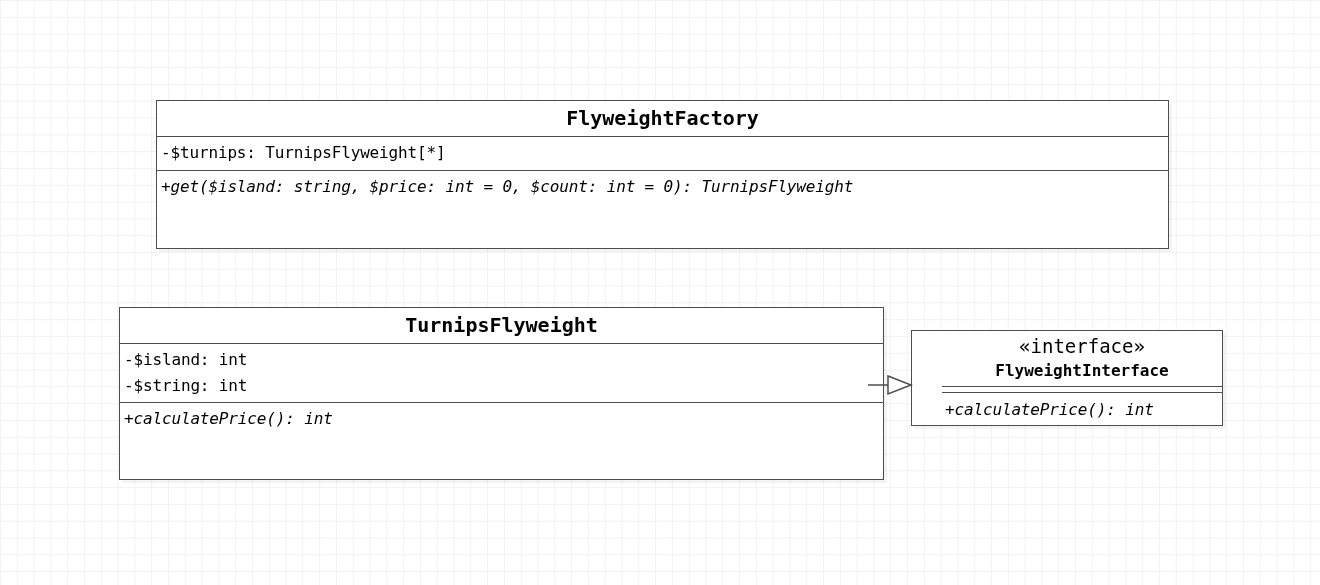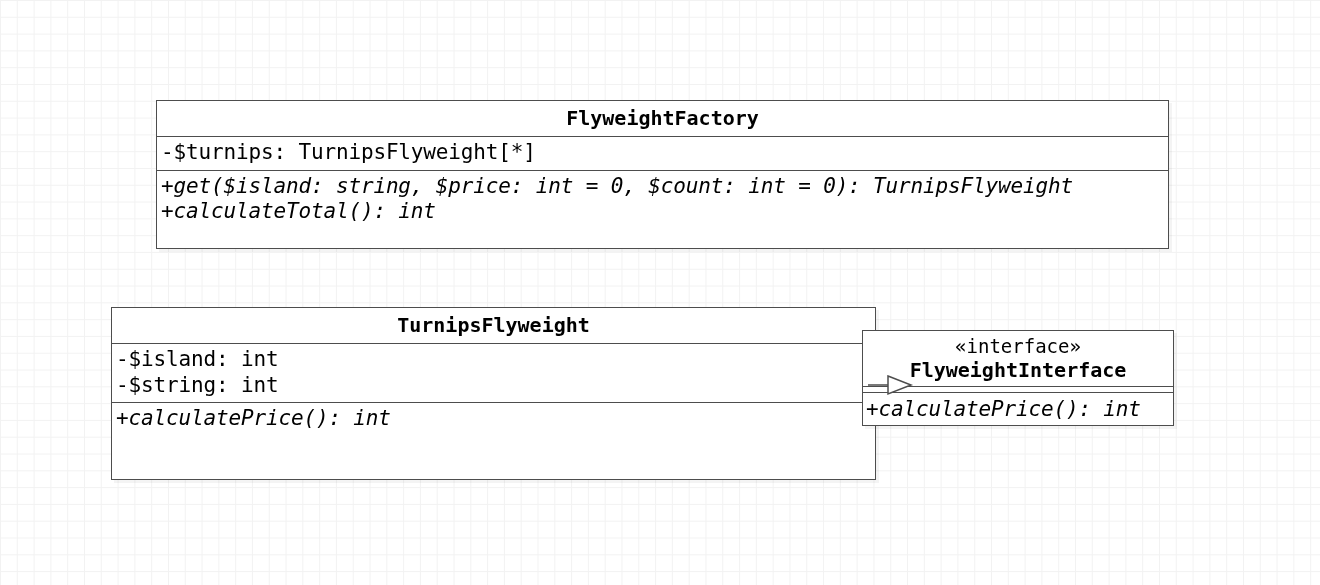--- a/index.html
+++ b/index.html
@@ -49,65 +49,66 @@
     display: block;
     font-weight: normal;
     font-size: 19px;
     line-height: 24px;
     text-align: center;
     color: #000000;
   }
   .uml-name {
     display: block;
     font-weight: bold;
-    font-size: 20px;
+    font-size: 16px;
     line-height: 25px;
     text-align: center;
     color: #000000;
   }
   .uml-compartment {
     box-sizing: border-box;
     padding: 3px 0 4px 0;
     border-bottom: 1.5px solid #4d4d4d;
   }
   .uml-compartment.last {
     border-bottom: none;
     font-style: italic;
   }
   .uml-compartment.empty-band {
     padding: 0;
     height: 6px;
   }
   .uml-member {
-    font-size: 21px;
+    font-size: 16px;
     line-height: 25.5px;
     color: #000000;
     white-space: pre;
     padding-left: 4px;
     letter-spacing: -0.15px;
   }
 
   
   #factory-box {
     left: 156px;
     top: 100px;
     width: 1013px;
     height: 149px;
   }
   #flyweight-box {
-    left: 111px;
+    left: 119px;
     top: 307px;
     width: 765px;
     height: 173px;
   }
   #interface-box {
-    left: 862px;
+    left: 911px;
     top: 330px;
     width: 312px;
     height: 96px;
+    padding-left: 30px;
   }
   #interface-box .uml-title {
     padding: 3px 4px 3px 4px;
   }
   #interface-box .uml-member {
     padding-left: 3px;
     line-height: 27px;
   }
 
   
@@ -125,21 +126,20 @@
 
 <div id="canvas">
 
   <div class="uml-box" id="factory-box">
     <div class="uml-title">FlyweightFactory</div>
     <div class="uml-compartment">
       <div class="uml-member">-$turnips: TurnipsFlyweight[*]</div>
     </div>
     <div class="uml-compartment last">
       <div class="uml-member">+get($island: string, $price: int = 0, $count: int = 0): TurnipsFlyweight</div>
-      <div class="uml-member">+calculateTotal(): int</div>
     </div>
   </div>
 
   <div class="uml-box" id="flyweight-box">
     <div class="uml-title">TurnipsFlyweight</div>
     <div class="uml-compartment">
       <div class="uml-member">-$island: int</div>
       <div class="uml-member">-$string: int</div>
     </div>
     <div class="uml-compartment last">

